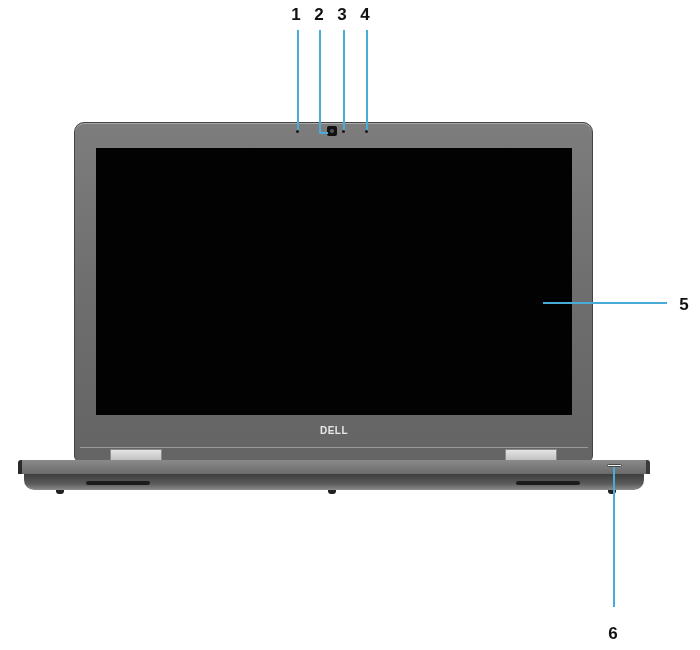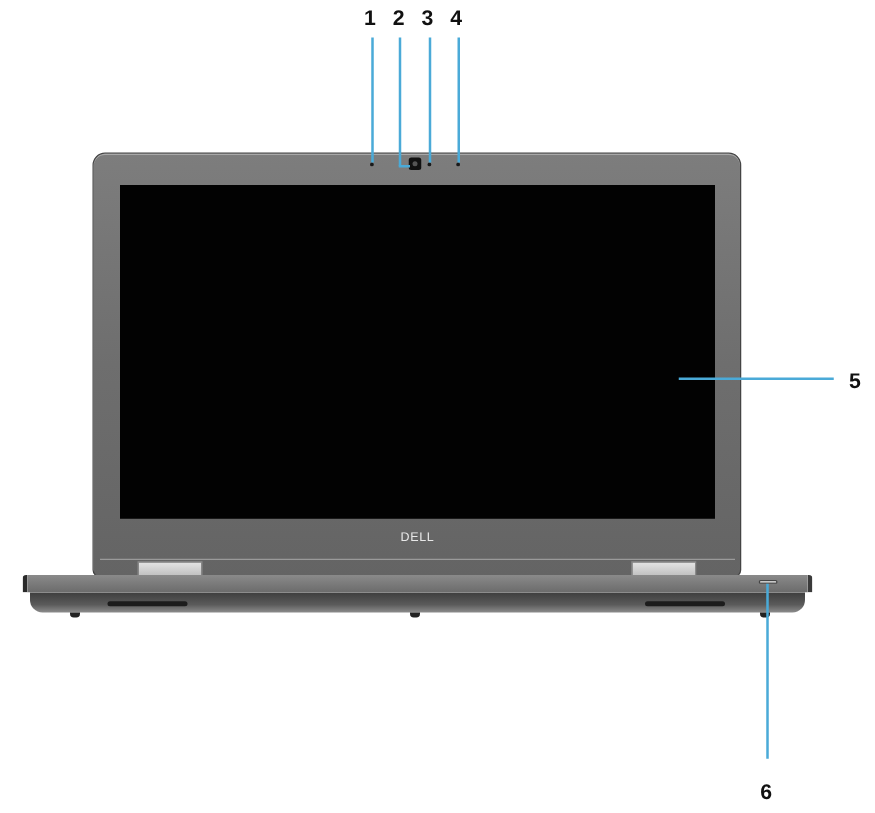--- a/index.html
+++ b/index.html
@@ -48,21 +48,21 @@
       left: 327px; top: 126px; width: 10px; height: 10px;
       background: #111; border-radius: 2px;
     }
     .camera::after {
       content: ""; position: absolute; left: 3px; top: 3px; width: 4px; height: 4px;
       border-radius: 50%; background: #555;
     }
     .logo {
       position: absolute;
       left: 312px; top: 425px; width: 44px; height: 12px;
-      color: #e8e8e8; font-size: 10px; font-weight: normal;
+      color: #e8e8e8; font-size: 10px; font-weight: bold;
       letter-spacing: 0.5px; text-align: center; line-height: 12px;
     }
     .hinge {
       position: absolute; top: 449px; width: 52px; height: 12px;
       background: linear-gradient(180deg, #e4e4e4, #c2c2c2);
       border: 1px solid #8a8a8a;
     }
 
     
     .base {

